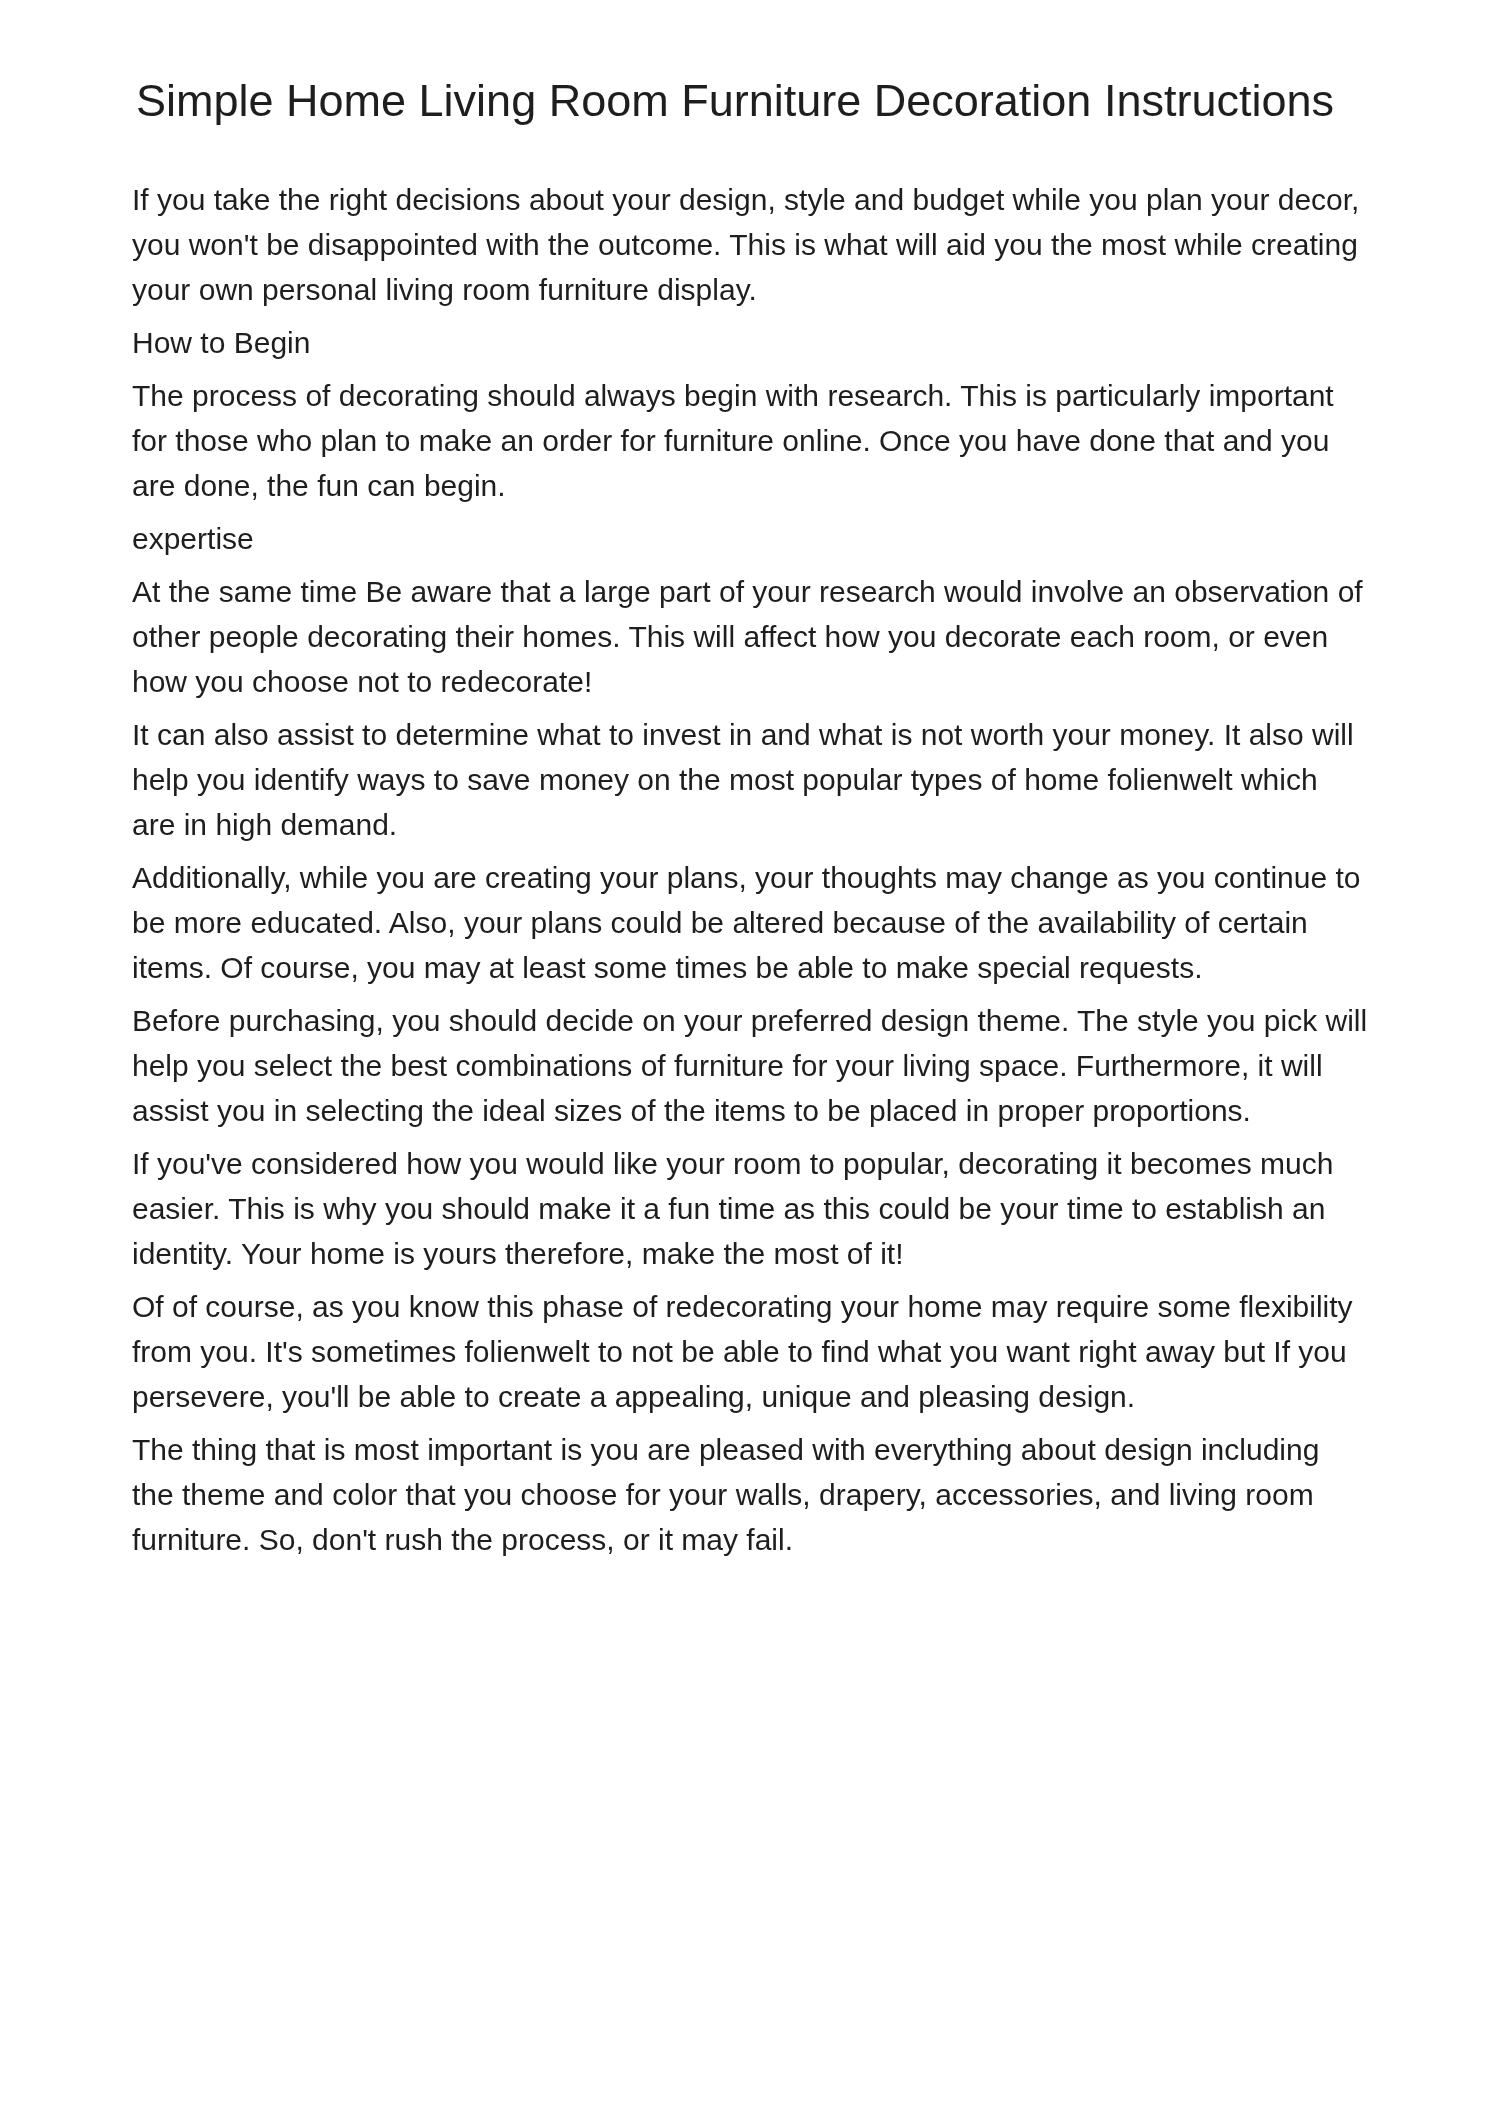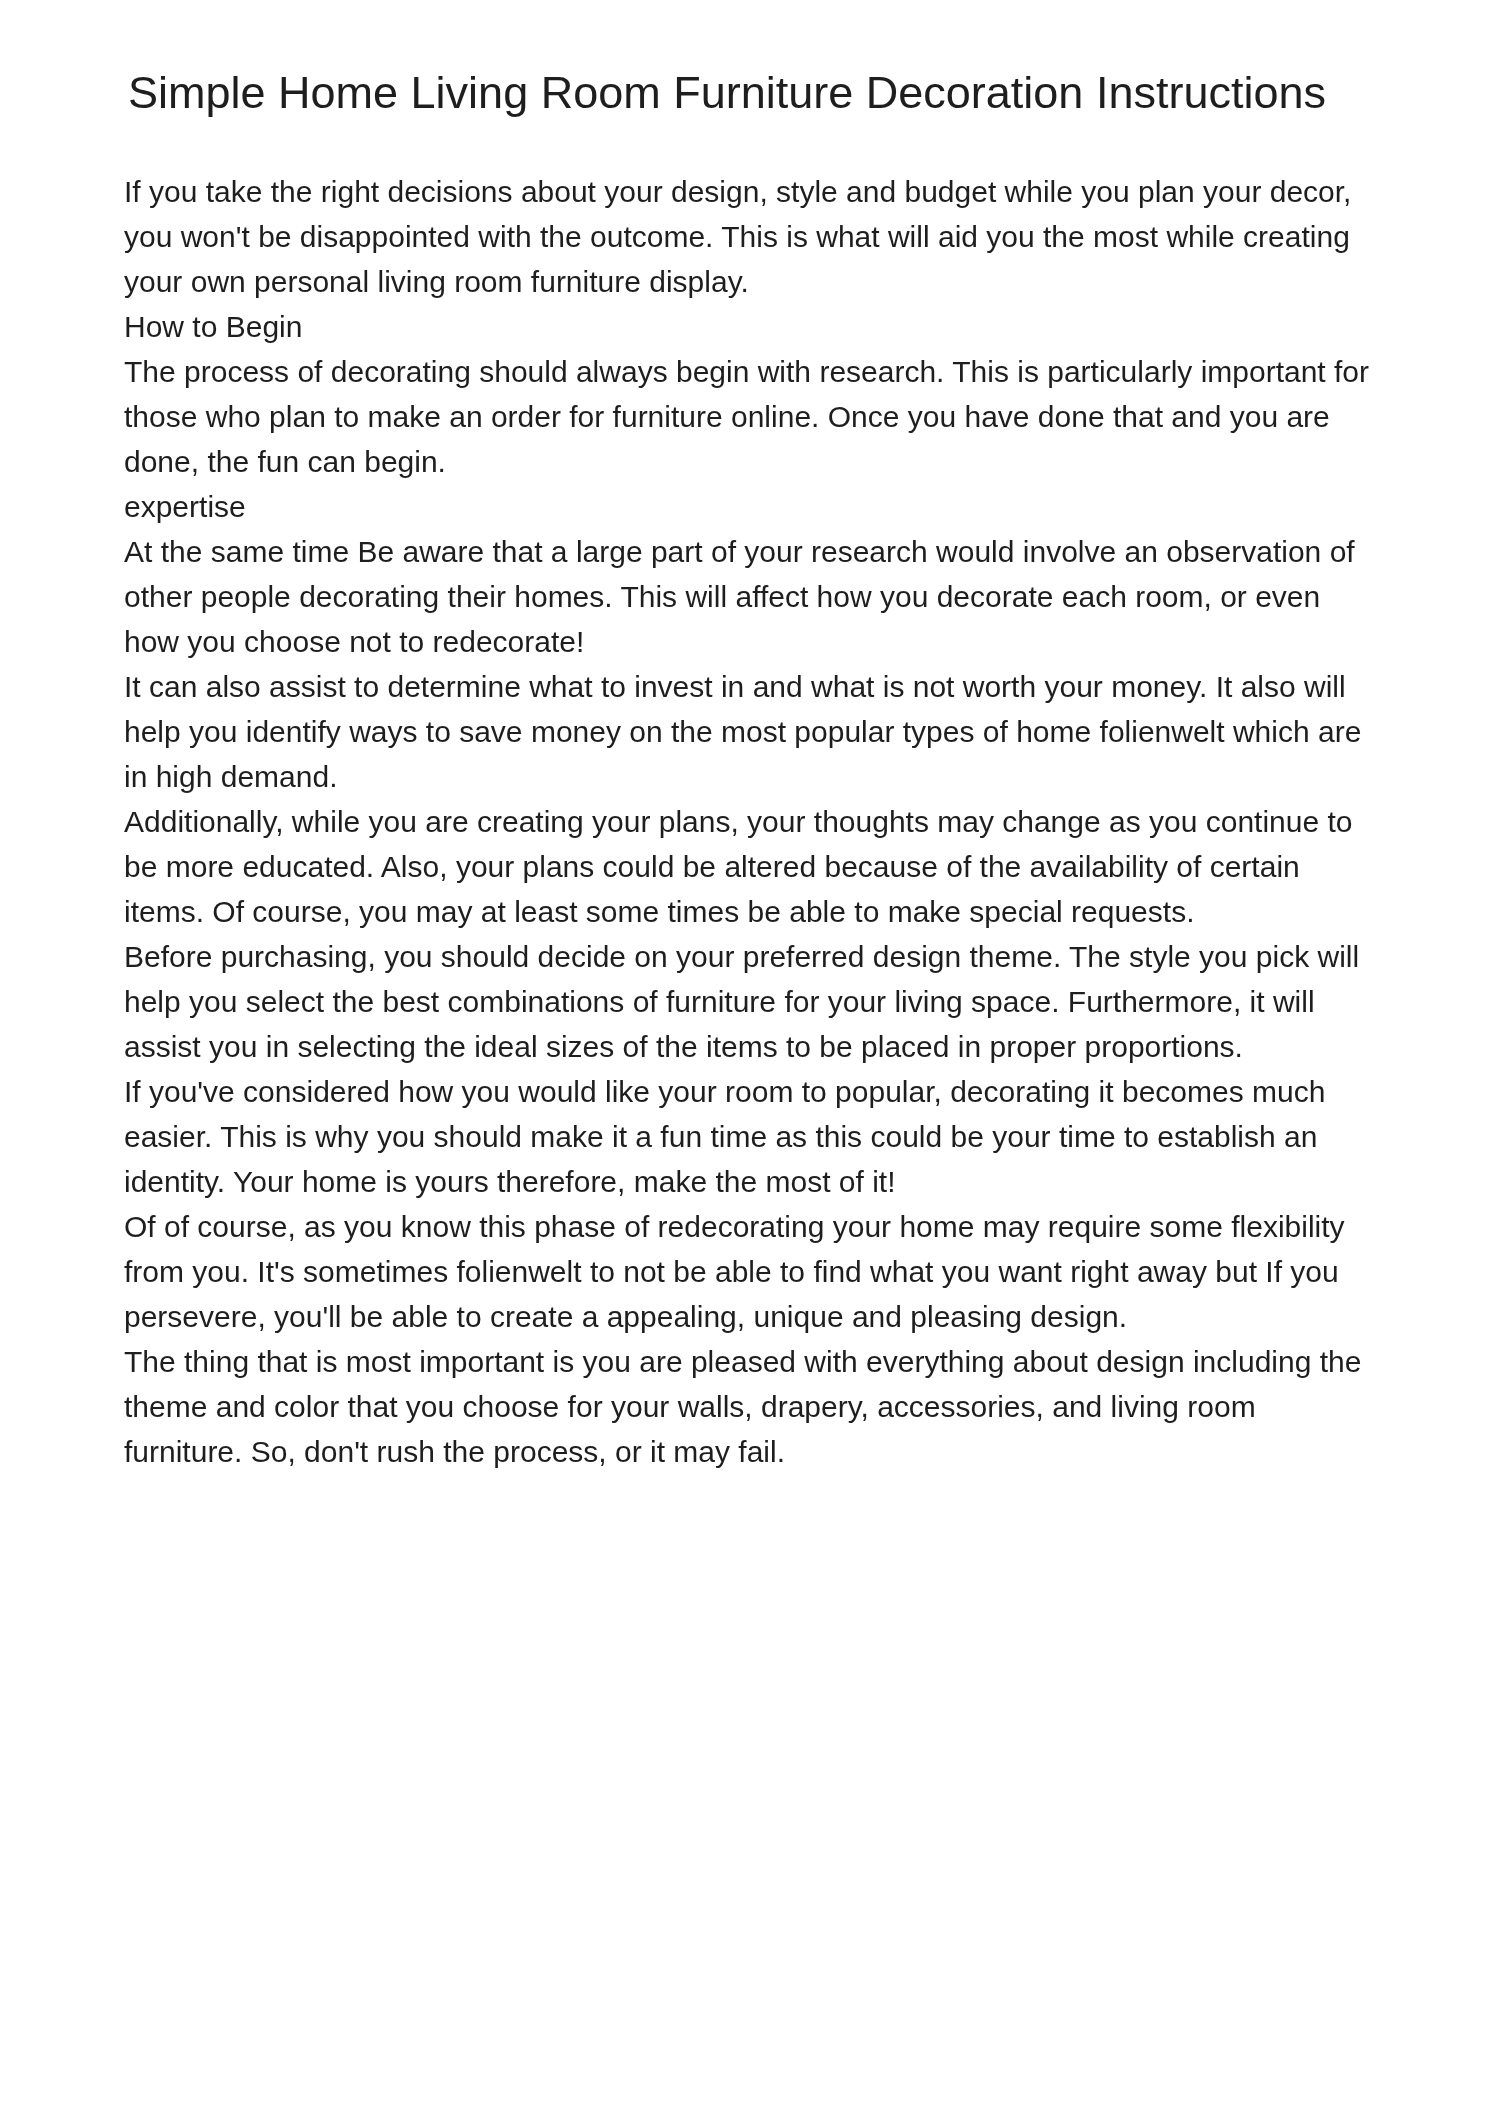--- a/index.html
+++ b/index.html
@@ -15,34 +15,34 @@
     overflow: hidden;
   }
   .page {
     box-sizing: border-box;
     width: 1500px;
     height: 2123px;
     padding: 62px 124px 0 124px;
     background: #ffffff;
   }
   h1.article-title {
-    margin: 4px;
+    margin: 12px;
     padding: 0;
     font-size: 45px;
     line-height: 54px;
     font-weight: 400;
     color: #1e1e1e;
     letter-spacing: 0;
   }
   .article-body {
     margin-top: 49px;
     max-width: 1252px;
   }
   .article-body p {
-    margin: 0;
+    margin: 8px;
     padding: 0;
     font-size: 30px;
     line-height: 45px;
     font-weight: 400;
     color: #1e1e1e;
   }
 </style>
 </head>
 <body>
 

